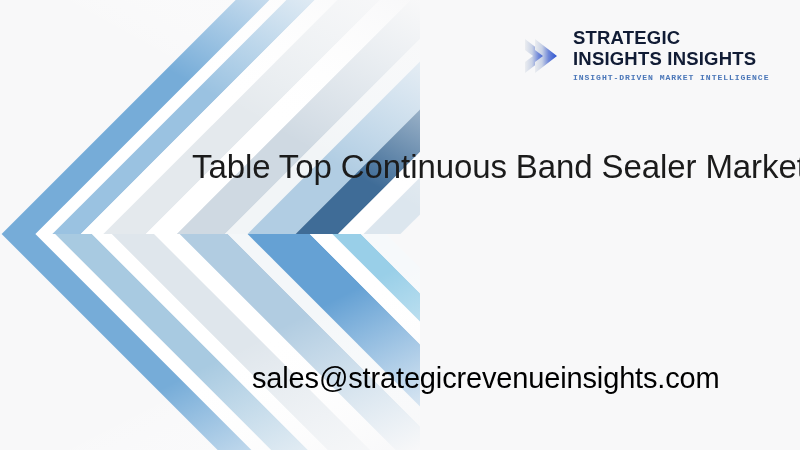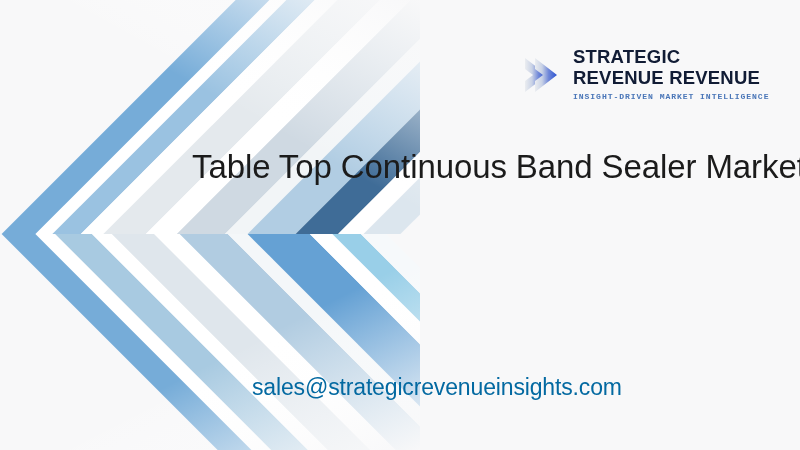--- a/index.html
+++ b/index.html
@@ -34,21 +34,20 @@
 
   
   #logo-block {
     position: absolute;
     left: 521px;
     top: 26px;
     width: 235px;
     height: 60px;
     display: flex;
     align-items: center;
-    margin-top: 19px;
   }
   #logo-mark {
     width: 46px;
     height: 46px;
     flex: 0 0 46px;
     margin-right: 6px;
   }
   #logo-text {
     display: flex;
     flex-direction: column;
@@ -85,25 +84,25 @@
     font-weight: normal;
     color: #1b1b1b;
     white-space: nowrap;
     letter-spacing: -0.1px;
   }
 
   
   #contact-email {
     position: absolute;
     left: 252px;
-    top: 374px;
+    top: 362px;
     font-family: "Liberation Sans", sans-serif;
-    font-size: 23px;
+    font-size: 29px;
     font-weight: normal;
-    color: #0369a1;
+    color: #000000;
     white-space: nowrap;
     letter-spacing: -0.15px;
   }
 </style>
 </head>
 <body>
 
 <div id="slide">
 
   <div id="chevron-art">
@@ -172,21 +171,21 @@
           <stop offset="32%" stop-color="#c9d2e6"></stop>
           <stop offset="62%" stop-color="#6f87d8"></stop>
           <stop offset="100%" stop-color="#2c53d2"></stop>
         </linearGradient>
       </defs>
       <path d="M4 6 L26 23 L4 40 L4 29 L12 23 L4 17 Z" fill="url(#markGrad)"></path>
       <path d="M14 6 L36 23 L14 40 L14 29 L22 23 L14 17 Z" fill="url(#markGrad)"></path>
     </svg>
     <div id="logo-text">
       <div class="logo-word line1">STRATEGIC</div>
-      <div class="logo-word line2">REVENUE REVENUE</div>
+      <div class="logo-word line2">INSIGHTS INSIGHTS</div>
       <div id="logo-tagline">INSIGHT-DRIVEN MARKET INTELLIGENCE</div>
     </div>
   </div>
 
   <div id="report-title">Table Top Continuous Band Sealer Market Report</div>
 
   <div id="contact-email">sales@strategicrevenueinsights.com</div>
 
 </div>
 

